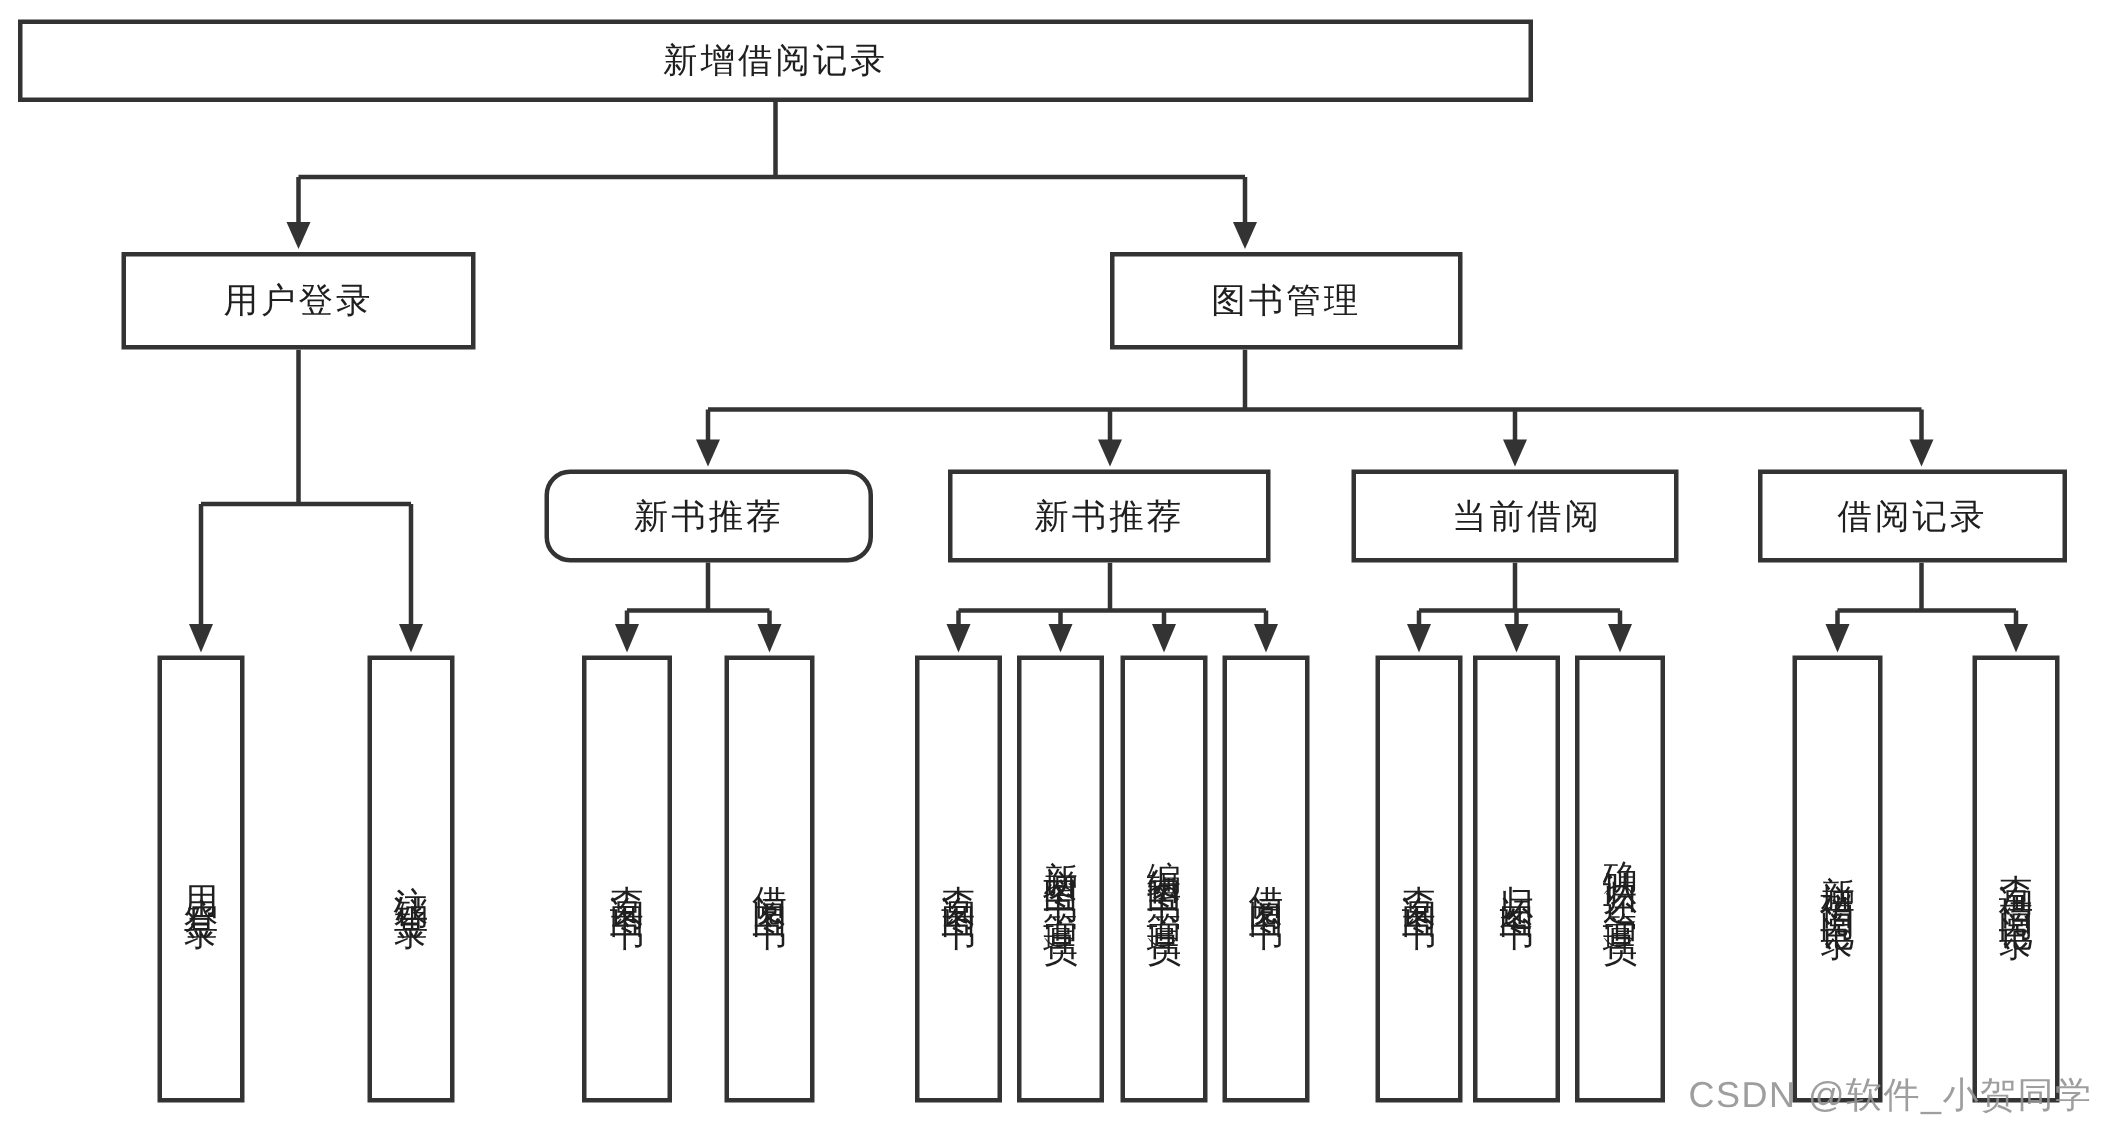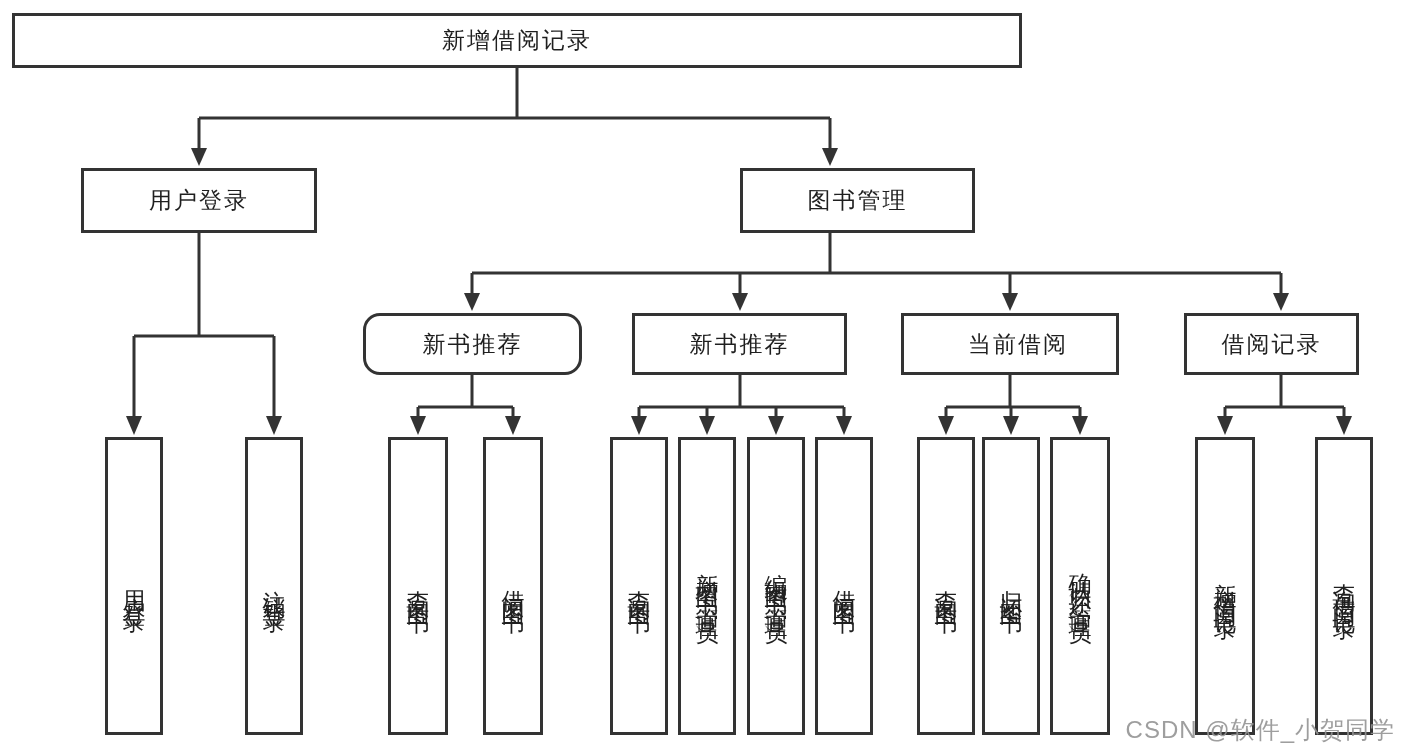--- a/index.html
+++ b/index.html
@@ -43,21 +43,21 @@
     letter-spacing: 2px;
     text-align: center;
   }
   .root-box    { left: 12px;  top: 13px;  width: 1010px; height: 55px; }
   .l2-login    { left: 81px;  top: 168px; width: 236px;  height: 65px; }
   .l2-mgmt     { left: 712px; top: 168px; width: 235px;  height: 65px; margin-left: 28px; }
   .l3 { top: 313px; height: 62px; }
   .l3-newbook  { left: 363px;  width: 219px; border-radius: 17px; }
   .l3-borrow   { left: 632px;  width: 215px; }
   .l3-current  { left: 901px;  width: 218px; padding-left: 16px; }
-  .l3-record   { left: 1172px; width: 175px; margin-left: 12px; }
+  .l3-record   { left: 1172px; width: 206px; }
   .vbox {
     top: 437px;
     height: 298px;
     width: 58px;
     writing-mode: vertical-rl;
     letter-spacing: 7px;
     font-size: 23px;
     line-height: 1;
   }
   .v1  { left: 105px; }

